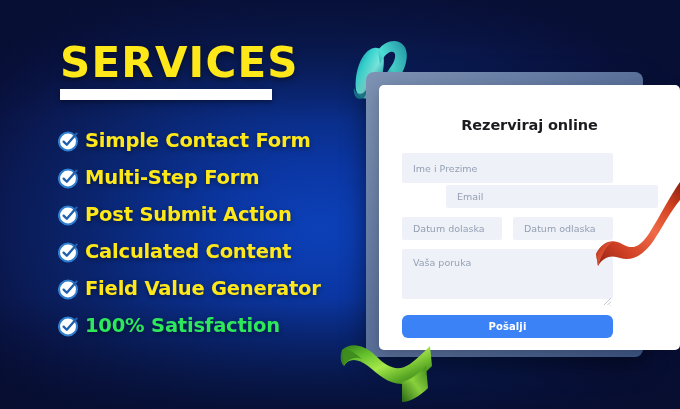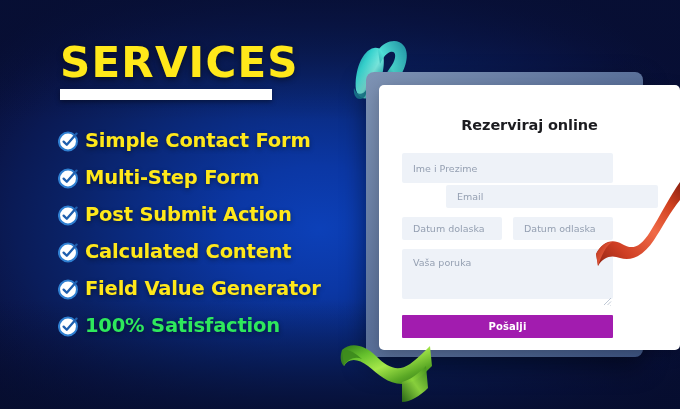--- a/index.html
+++ b/index.html
@@ -171,23 +171,23 @@
     top: 212px;
     width: 9px; height: 9px;
     pointer-events: none;
   }
   .submit-btn {
     position: absolute;
     left: 23px;
     top: 230px;
     width: 211px;
     height: 23px;
-    background: #a21caf;
+    background: #3b82f6;
     border: 0;
-    border-radius: 1px;
+    border-radius: 6px;
     color: #ffffff;
     font-family: "DejaVu Sans", sans-serif;
     font-size: 10px;
     font-weight: 700;
     cursor: pointer;
     letter-spacing: 0.1px;
   }
 
   
   .ribbon { position: absolute; pointer-events: none; }

